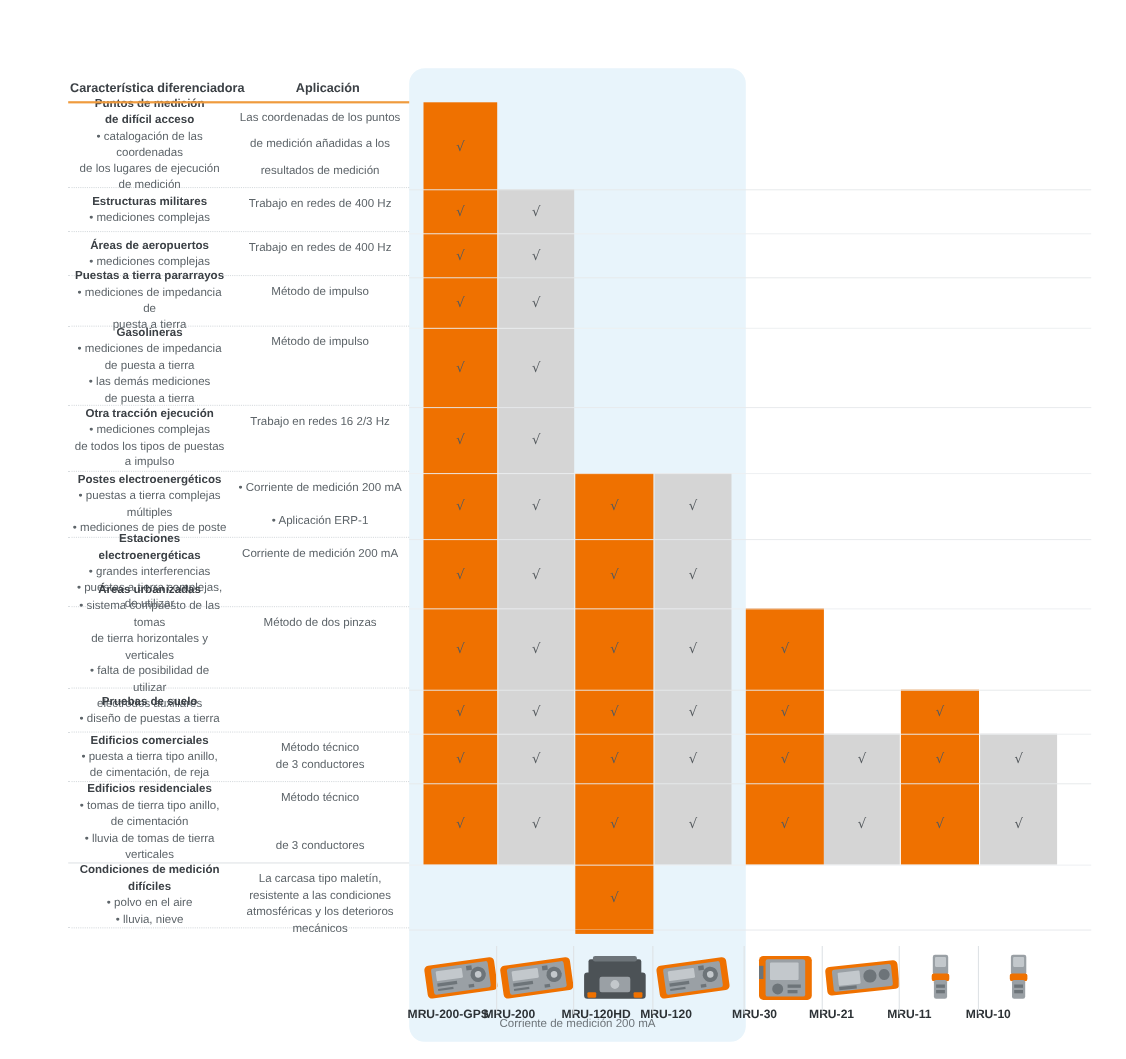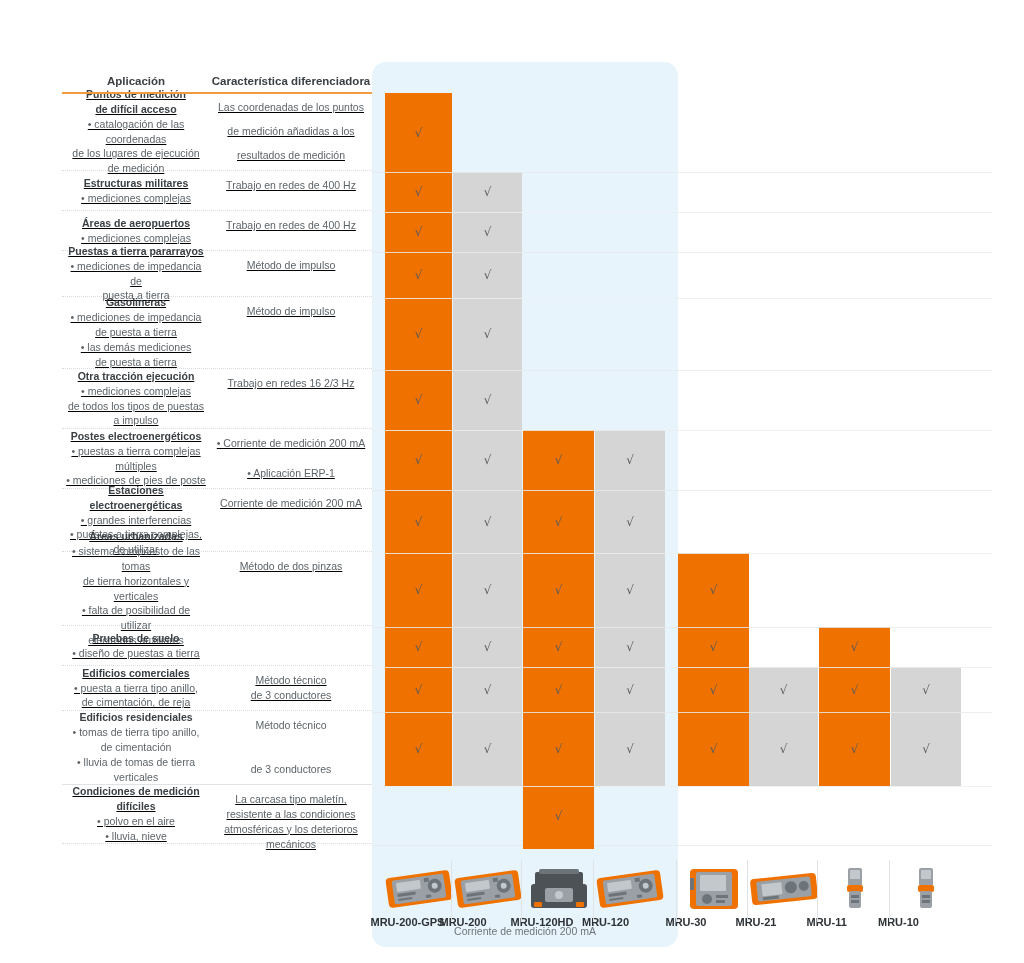--- a/index.html
+++ b/index.html
@@ -38,21 +38,21 @@
     text-align: center; padding-top: 14px; line-height: 1.25;
   }
   .th.c1 { width: 148px; }
   .th.c2 { width: 162px; }
   #header-rule {
     position: absolute; left: 62px; top: 92px;
     width: 310px; height: 2px; background: #ef9b3e; z-index: 4;
   }
 
   .row { display: flex; border-bottom: 1px solid #e3e6e8; }
-  .row.dotted { border-bottom: 1px dotted #d8dcdf; text-decoration: underline; }
+  .row.dotted { border-bottom: 1px dotted #d8dcdf; }
   .row.solid { border-bottom: 1px solid #dfe3e6; }
   .cell {
     font-size: 10.5px; color: #5d6469; line-height: 1.42;
     text-align: center; padding: 7px 4px; display: flex;
     flex-direction: column; justify-content: center;
   }
   .cell.c1 { width: 148px; }
   .cell.c2 { width: 162px; justify-content: space-between; }
   .cell .ttl { font-weight: bold; color: #3b4045; display: block; }
   .cell .sub { display: block; }
@@ -124,22 +124,22 @@
       <div class="bar" style="left: 678px; top: 553px; width: 71px; height: 233px; background: rgb(239, 113, 0);"></div>
       <div class="bar" style="left: 749px; top: 667px; width: 69px; height: 119px; background: rgb(213, 213, 213);"></div>
       <div class="bar" style="left: 819px; top: 627px; width: 71px; height: 159px; background: rgb(239, 113, 0);"></div>
       <div class="bar" style="left: 891px; top: 667px; width: 70px; height: 119px; background: rgb(213, 213, 213);"></div>
     </div>
 
   <div id="header-rule"></div>
 
   <div id="table">
     <div class="thead">
+      <div class="th c2">Característica diferenciadora</div>
       <div class="th c1">Aplicación</div>
-      <div class="th c2">Característica diferenciadora</div>
     </div>
     <div id="rows">
         <div class="row dotted" style="height: 78px;">
           <div class="cell c1">
             <span class="ttl">Puntos de medición</span>
             <span class="ttl">de difícil acceso</span>
             <span class="sub">• catalogación de las coordenadas</span>
             <span class="sub">de los lugares de ejecución</span>
             <span class="sub">de medición</span>
           </div>

